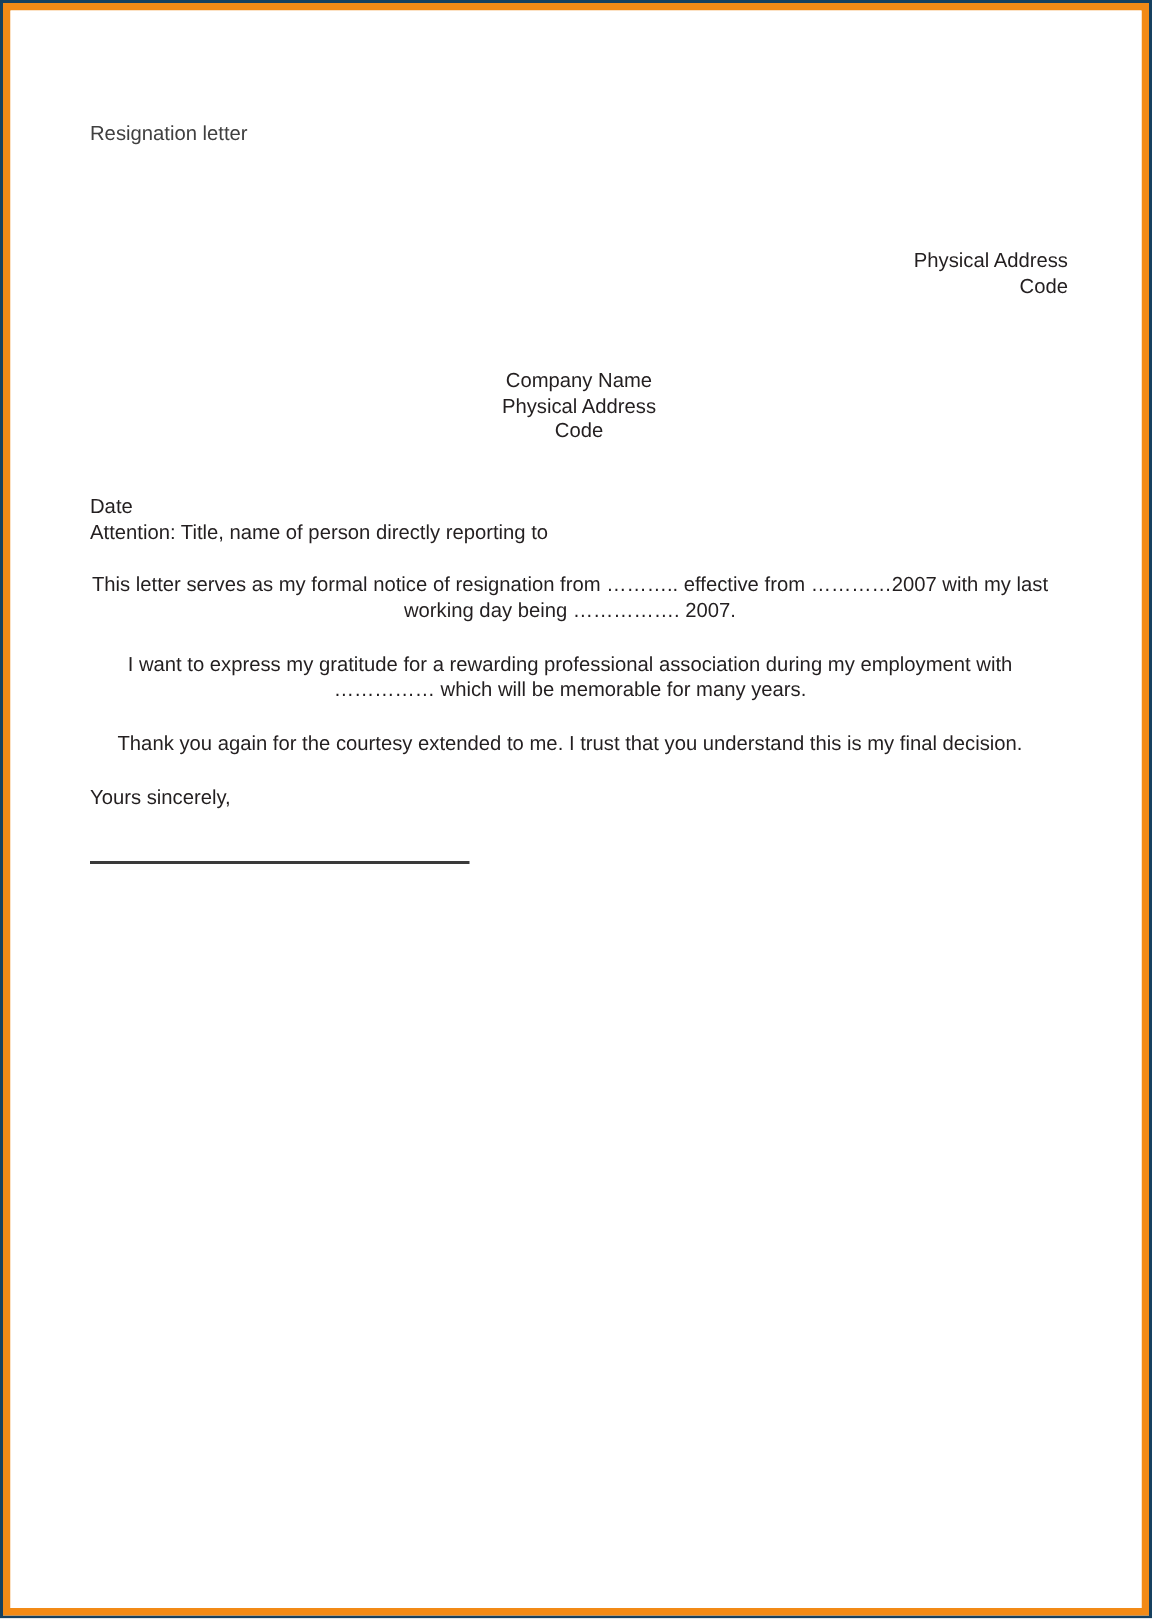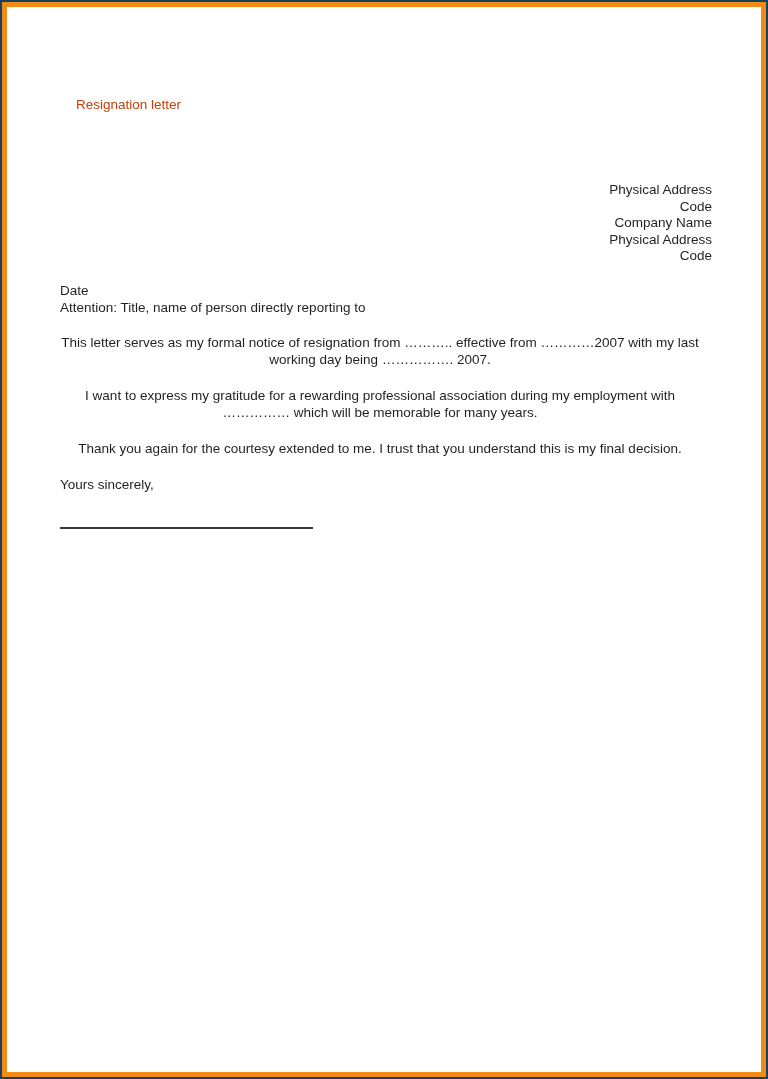--- a/index.html
+++ b/index.html
@@ -57,43 +57,44 @@
     position: absolute;
     left: 53px;
     top: 73px;
     width: 652px;
     color: #231f20;
   }
 
   .doc-title {
     font-size: 13.5px;
     line-height: 17px;
-    color: #c2410c;
-    margin: 16px;
+    color: #404040;
+    margin: 0;
   }
 
   
   .sender-block {
     margin-top: 69px;
     text-align: right;
     font-size: 13.5px;
     line-height: 16.5px;
   }
   .sender-block .line { display: block; }
 
   
   .recipient-block {
-    text-align: right;
+    margin-top: 47px;
+    text-align: center;
     font-size: 13.5px;
     line-height: 16.5px;
   }
   .recipient-block .line { display: block; }
 
   .date-line {
-    margin-top: 17px;
+    margin-top: 33px;
     font-size: 13.5px;
     line-height: 17px;
   }
 
   .attention-line {
     font-size: 13.5px;
     line-height: 17px;
   }
 
   .salutation {

